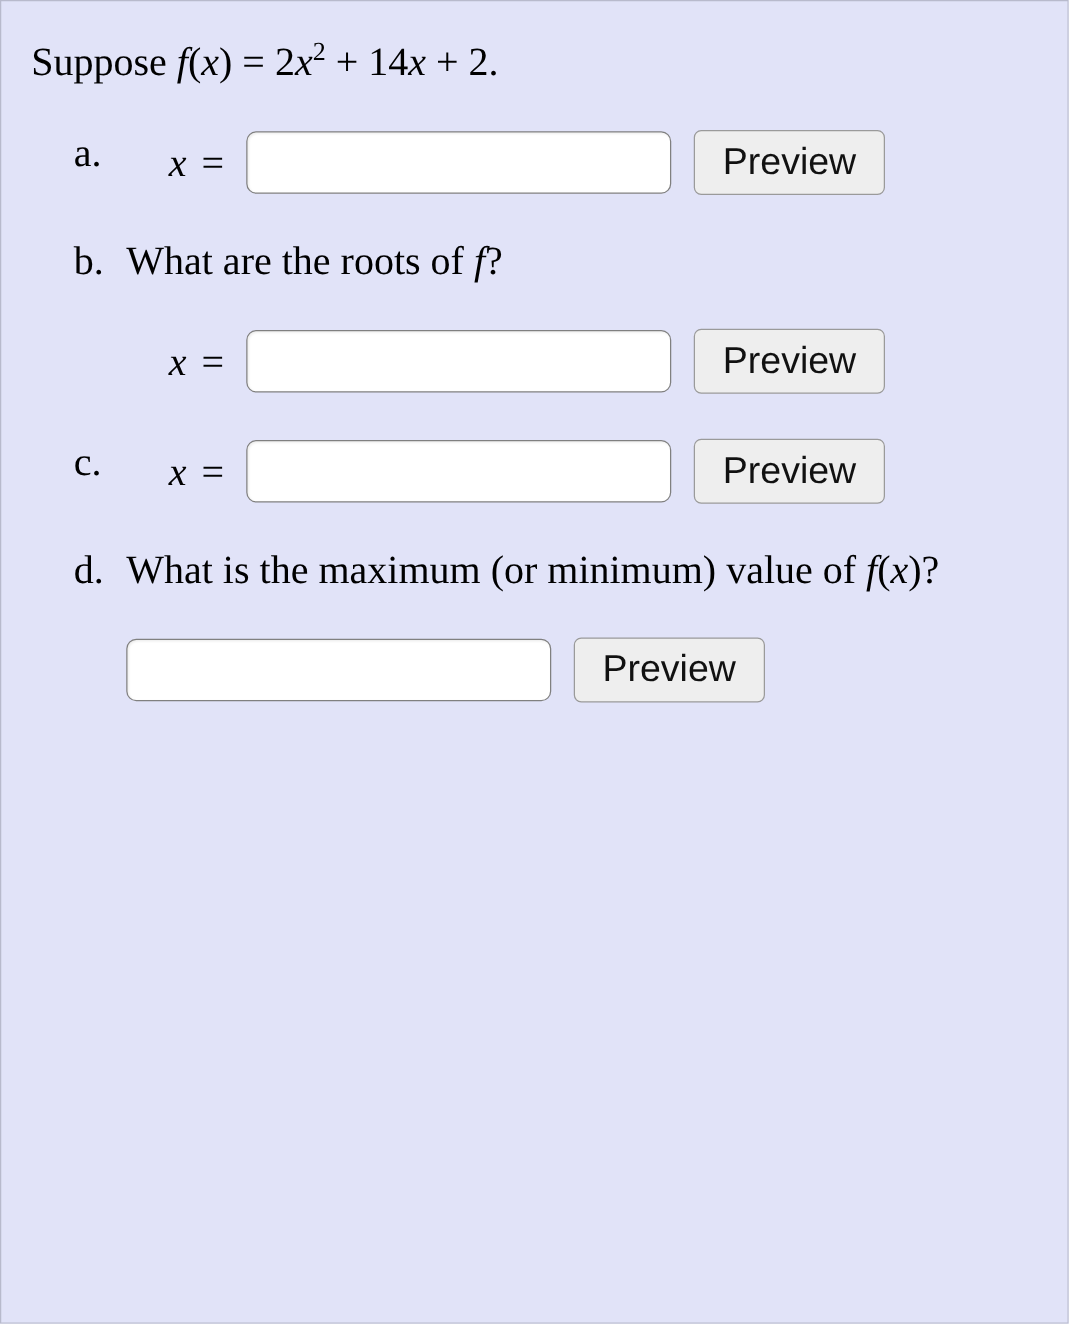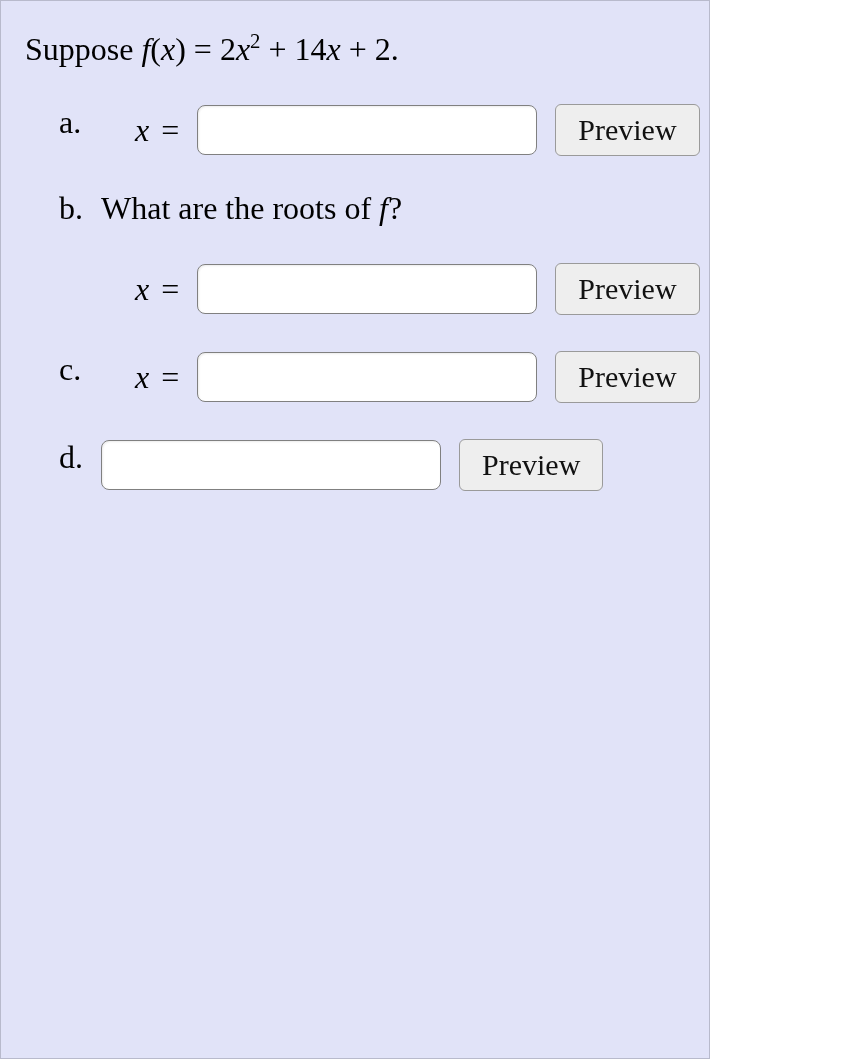--- a/index.html
+++ b/index.html
@@ -3,21 +3,21 @@
 <meta charset="utf-8">
 <style>
   * { box-sizing: border-box; }
   body {
     margin: 0;
     padding: 0;
     font-family: "Times New Roman", Times, serif;
     background: #fff;
   }
   .panel {
-    width: 710px;
+    width: 855px;
     height: 1059px;
     background: #e1e3f8;
     border: 1px solid #b8bacc;
     padding: 30px 24px 24px 24px;
     font-size: 32px;
     color: #000;
   }
   .intro {
     margin-bottom: 30px;
   }
@@ -60,21 +60,21 @@
     border: 1px solid #808080;
     border-radius: 8px;
     background: #fff;
     font-size: 26px;
     padding: 4px 10px;
     box-shadow: inset 1px 1px 2px rgba(0,0,0,0.08);
   }
   .preview-btn {
     height: 52px;
     padding: 0 22px;
-    font-family: Liberation Serif, serif;
+    font-family: Liberation Sans, sans-serif;
     font-size: 30px;
     color: #111;
     background: #eeeeee;
     border: 1px solid #9a9a9a;
     border-radius: 6px;
     cursor: pointer;
   }
   .math-i { font-style: italic; }
   sup { font-size: 0.65em; vertical-align: super; line-height: 0; }
 </style>
@@ -114,20 +114,23 @@
       <span class="qmarker">c.</span>
       <div class="answer-row">
         <span class="xlabel"><span class="math-i">x</span><span class="eq"> =</span></span>
         <input type="text" class="ans-input" style="">
         <button class="preview-btn">Preview</button>
       </div>
     </li>
 
     <li class="qitem">
       <span class="qmarker">d.</span>
+      <div>
+        <span>What is the maximum (or minimum) value of </span><span class="math-i">f</span><span>(</span><span class="math-i">x</span><span>)</span><span>?</span>
+      </div>
       <div class="answer-row noxlabel">
         <input type="text" class="ans-input" style="">
         <button class="preview-btn">Preview</button>
       </div>
     </li>
 
   </ol>
 </div>
 
 </body></html>

